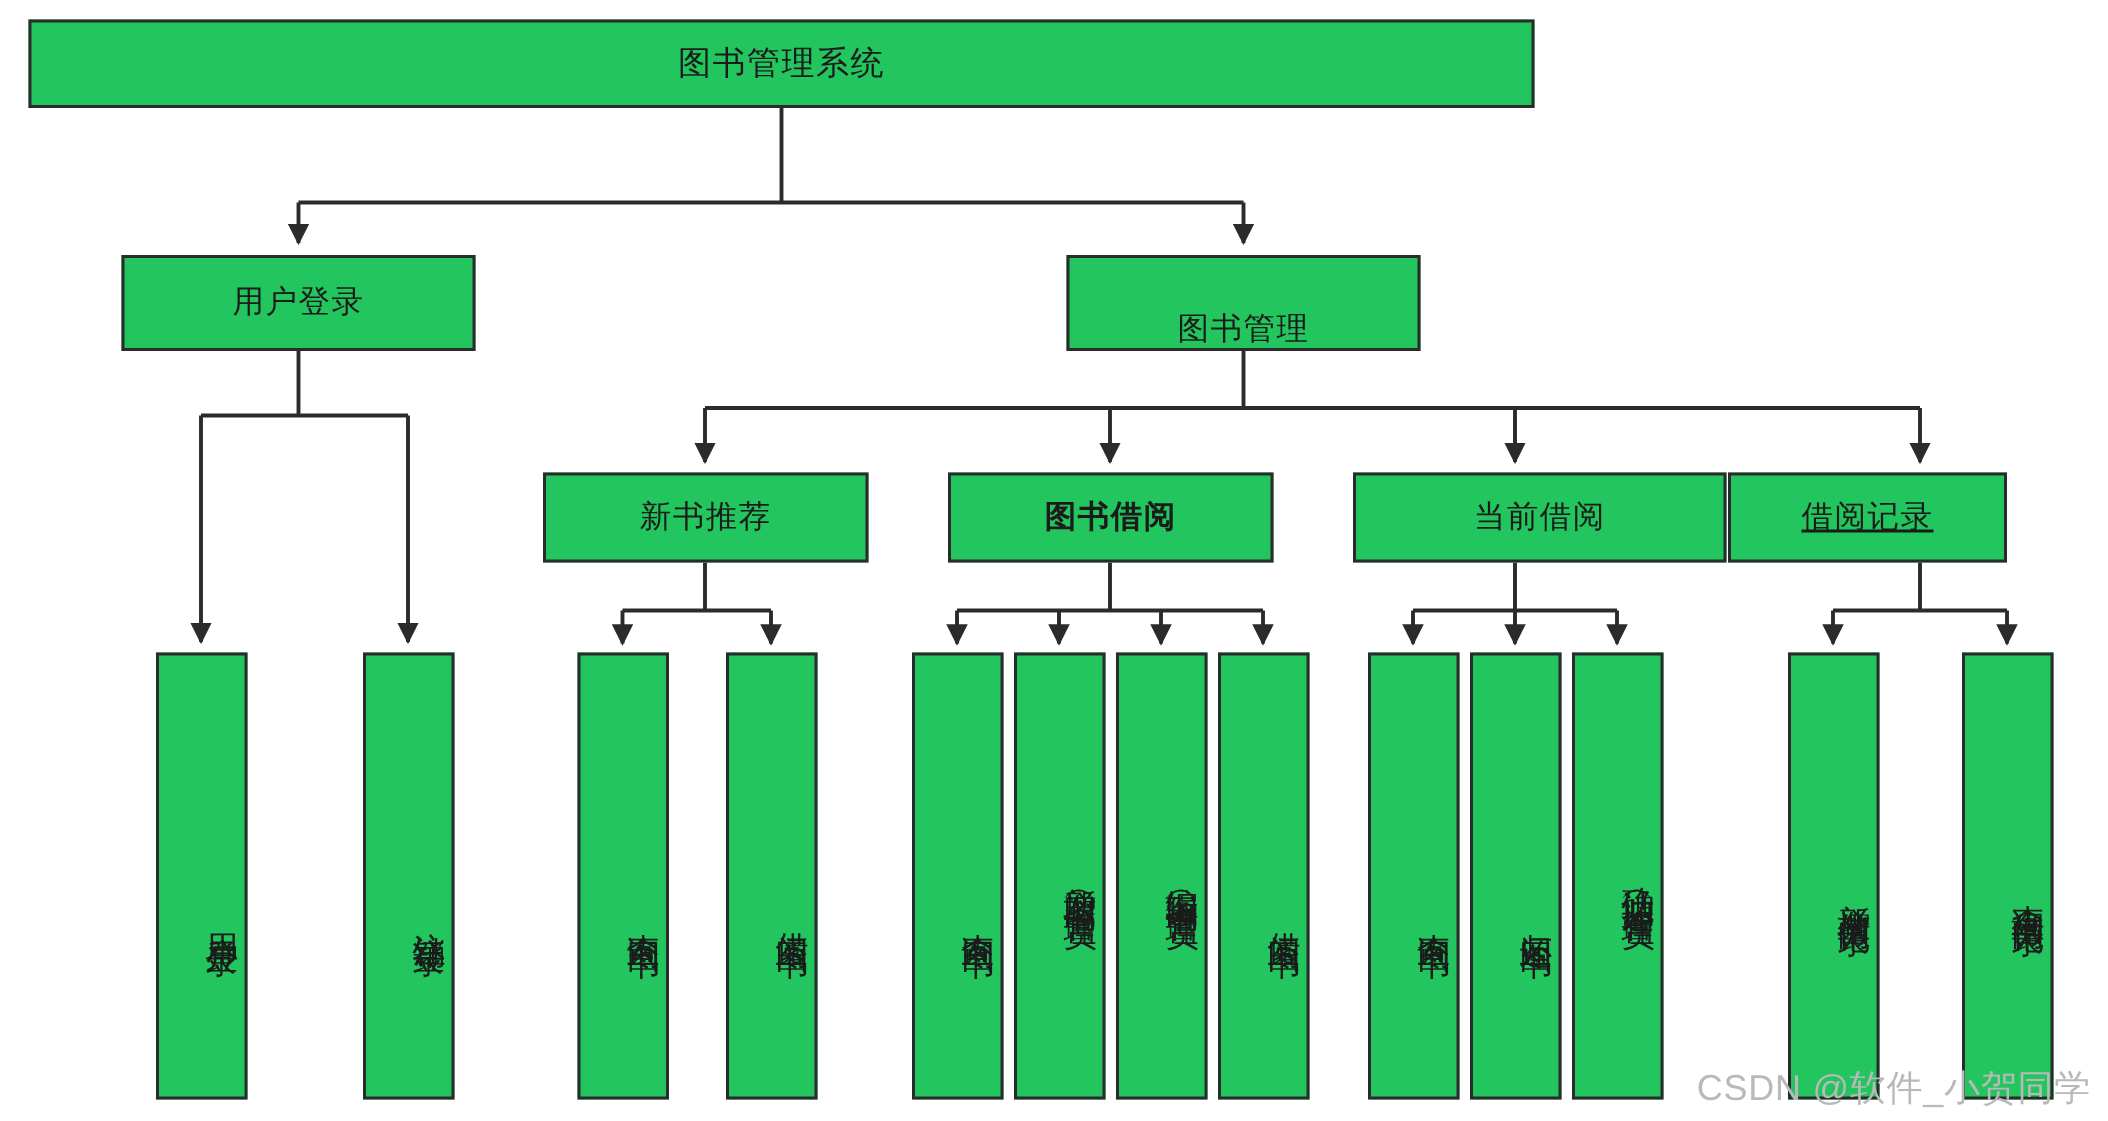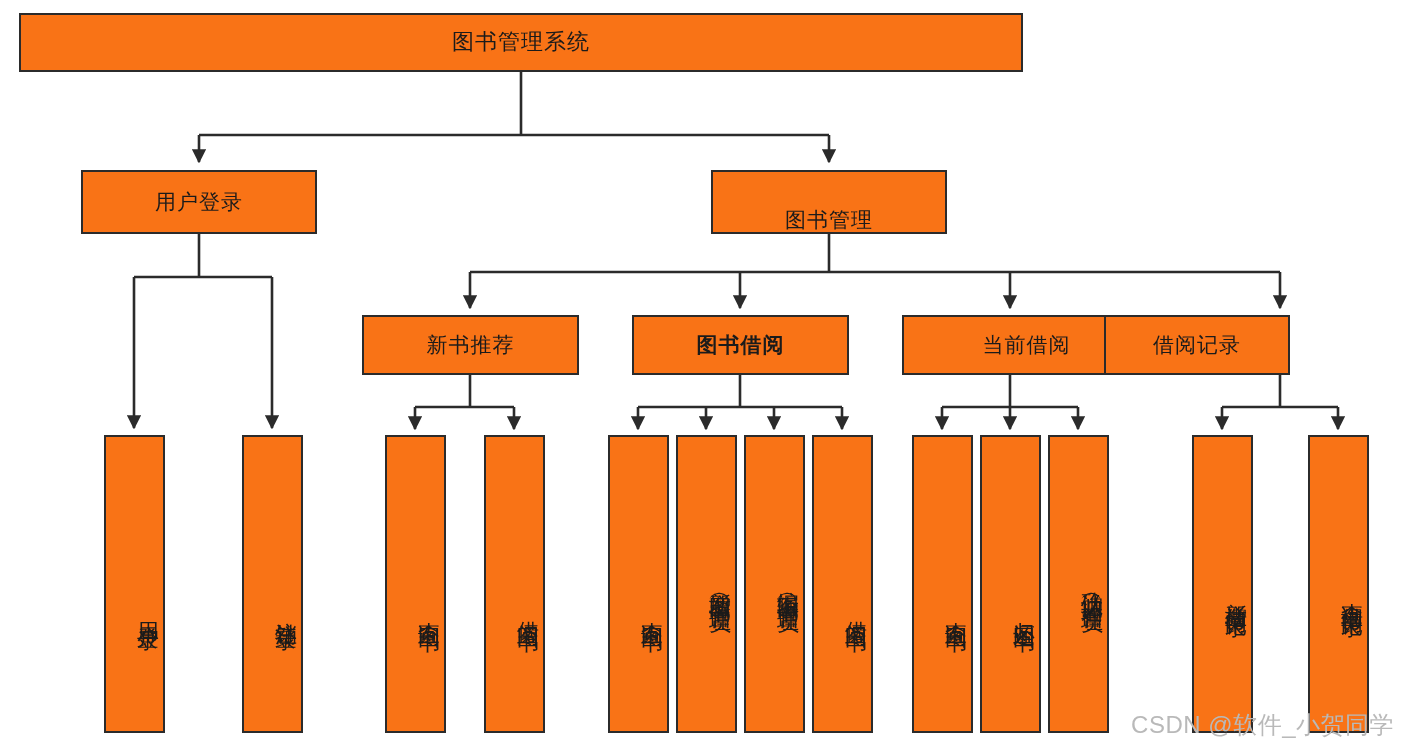--- a/index.html
+++ b/index.html
@@ -23,21 +23,21 @@
     left: 0;
     top: 0;
     width: 1405px;
     height: 747px;
     pointer-events: none;
   }
   .node {
     position: absolute;
     box-sizing: border-box;
     border: 2px solid #2b2b2b;
-    background: #f97316;
+    background: #22c55e;
     display: flex;
     align-items: center;
     justify-content: center;
     color: #1b1b1b;
     z-index: 2;
   }
   .node-h {
     font-size: 21px;
     letter-spacing: 1px;
     line-height: 1.2;
@@ -149,21 +149,21 @@
 
   <div class="node node-h" style="left:362px; top:315px; width:217px; height:60px;">
     <span>新书推荐</span>
   </div>
   <div class="node node-h" style="left:632px; top:315px; width:217px; height:60px;font-weight:bold;">
     <span>图书借阅</span>
   </div>
   <div class="node node-h" style="left:902px; top:315px; width:249px; height:60px;">
     <span>当前借阅</span>
   </div>
-  <div class="node node-h" style="left:1104px; top:315px; width:186px; height:60px;">
+  <div class="node node-h" style="left:1152px; top:315px; width:186px; height:60px;text-decoration:underline;">
     <span>借阅记录</span>
   </div>
 
   <div class="node node-v" style="left:104px; top:435px; width:61px; height:298px;">
     <span class="vlabel">用户登录</span>
   </div>
   <div class="node node-v" style="left:242px; top:435px; width:61px; height:298px;">
     <span class="vlabel">注销登录</span>
   </div>
 

